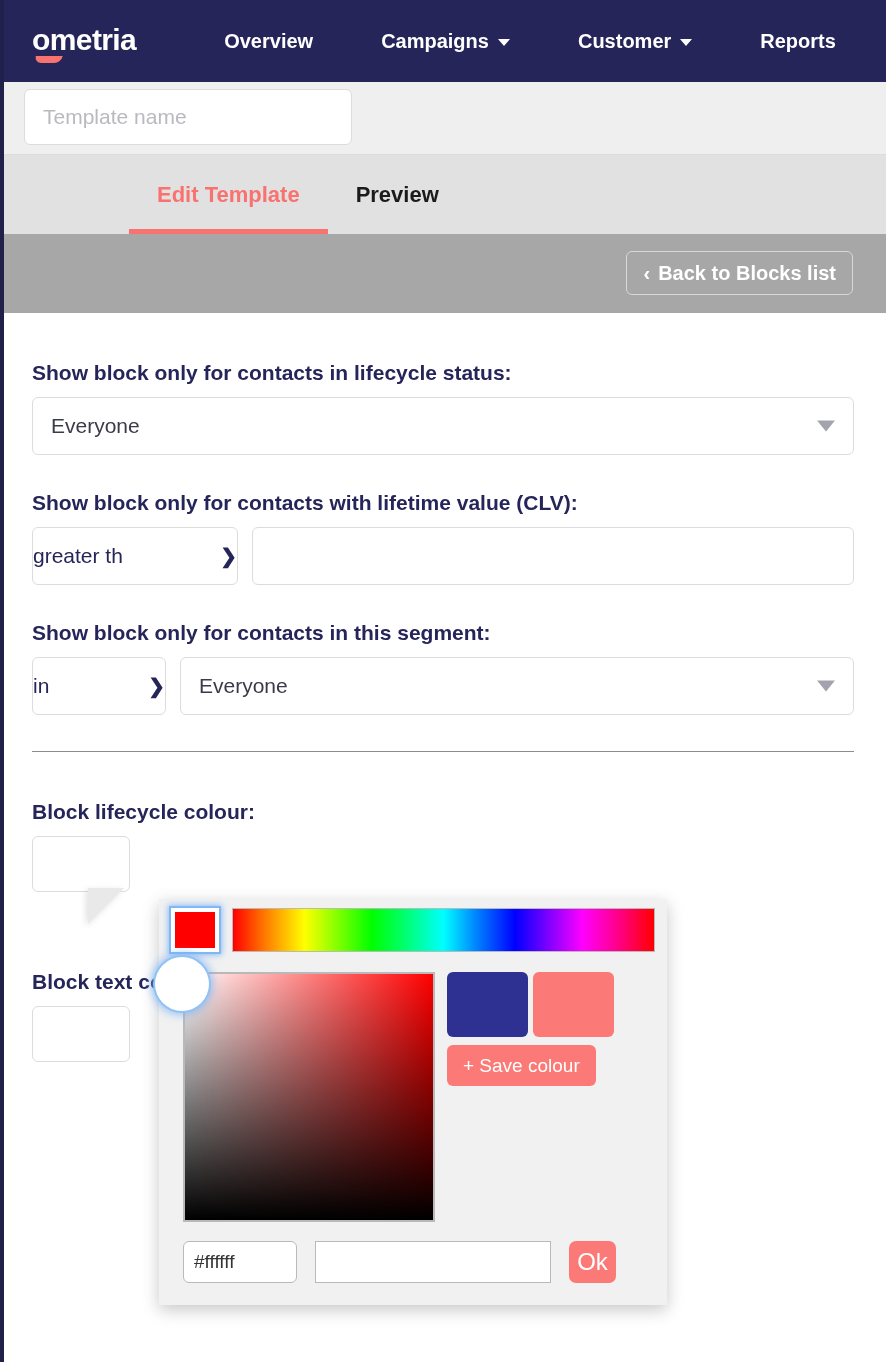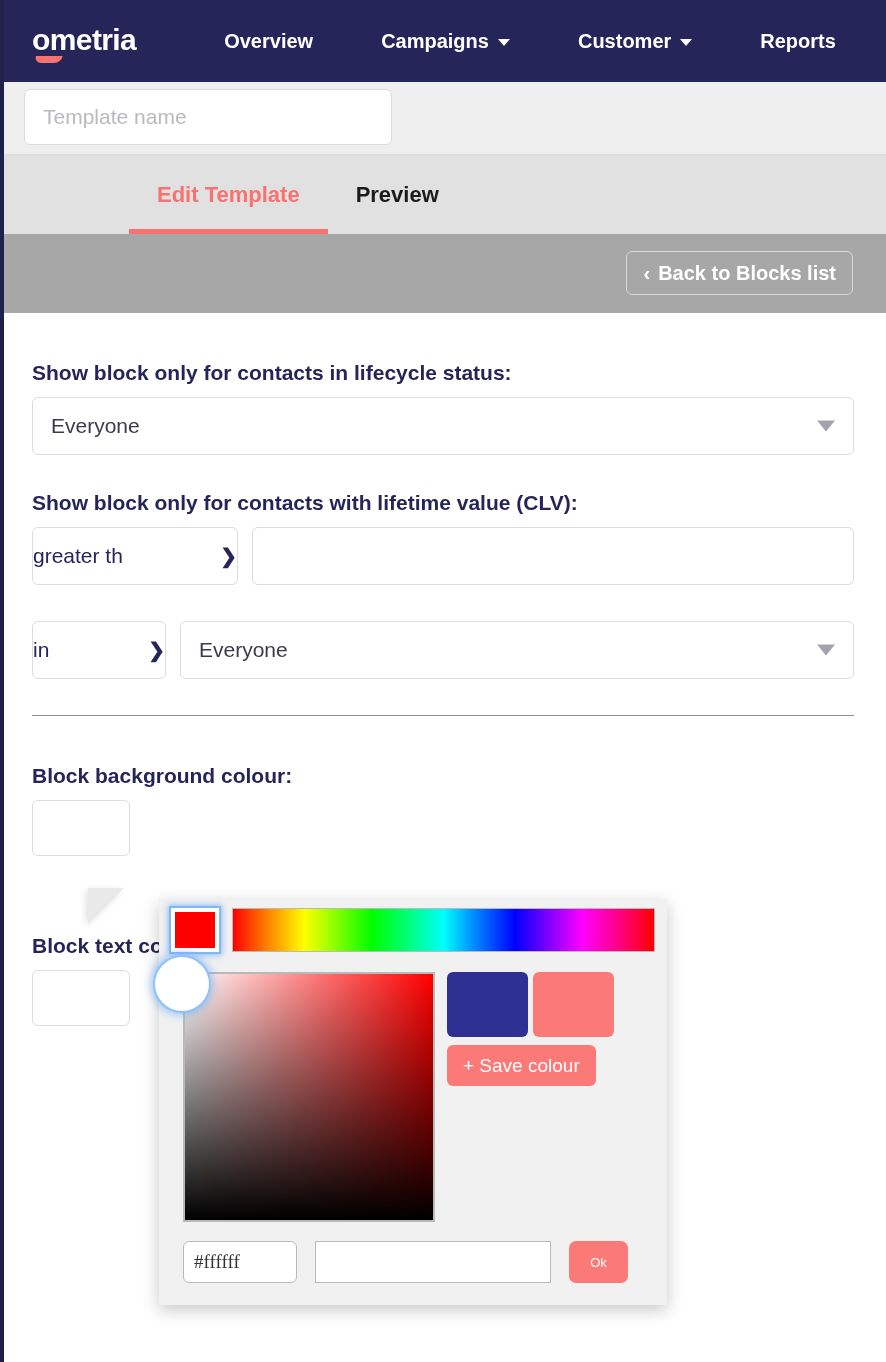--- a/index.html
+++ b/index.html
@@ -80,21 +80,21 @@
   
   .name-bar {
     position: absolute; left: 0; top: 79px;
     width: 886px; height: 76px;
     background: #efefef;
     border-bottom: 1px solid #dcdcdc;
     z-index: 10;
   }
   .tpl-input {
     position: absolute; left: 24px; top: 10px;
-    width: 368px; height: 56px;
+    width: 328px; height: 56px;
     background: #ffffff;
     border: 1px solid #dcdcdc;
     border-radius: 6px;
     font-family: "Liberation Sans", sans-serif;
     font-size: 21px;
     color: #2b2b45;
     padding: 0 18px;
     outline: none;
   }
   .tpl-input::placeholder { color: #b9b9bf; }
@@ -331,45 +331,45 @@
     position: absolute;
     left: 24px; top: 341px;
     width: 460px; height: 44px;
     display: flex; align-items: center; gap: 18px;
   }
   .hex-input {
     width: 114px; height: 42px;
     border: 1px solid #b9b9b9;
     border-radius: 6px;
     background: #ffffff;
-    font-family: Liberation Serif, serif;
+    font-family: Liberation Sans, sans-serif;
     font-size: 19px;
     color: #333333;
     padding: 0 10px;
     outline: none;
   }
   .name-input {
     width: 236px; height: 42px;
     border: 1px solid #b9b9b9;
     border-radius: 0;
     background: #ffffff;
     font-family: "Liberation Sans", sans-serif;
     font-size: 18px;
     color: #333333;
     padding: 0 10px;
     outline: none;
   }
   .ok-btn {
-    width: 59px; height: 42px;
+    width: 47px; height: 42px;
     background: #fb7a77;
     color: #ffffff;
     border: none;
     border-radius: 7px;
     font-family: "Liberation Sans", sans-serif;
-    font-size: 13px;
+    font-size: 24px;
     cursor: pointer;
   }
   .picker-cursor {
     position: absolute;
     left: 155px; top: 957px;
     width: 54px; height: 54px;
     border-radius: 50%;
     background: #ffffff;
     box-shadow: 0 0 0 2px #8fc2f7, 0 0 9px 4px rgba(120,175,245,0.7);
     z-index: 95;
@@ -440,36 +440,37 @@
       <div class="f-row">
         <div class="sel-small">
           <span>greater th</span>
           <span class="chev-dn">❯</span>
         </div>
         <input class="txt-input" type="text" placeholder="" style="">
       </div>
     </div>
 
     <div class="f-group">
+      <div class="f-label">Show block only for contacts in this segment:</div>
       <div class="f-row">
         <div class="sel-small narrow">
           <span>in</span>
           <span class="chev-dn">❯</span>
         </div>
         <div class="sel-seg">
           <span>Everyone</span>
           <span class="sel-arrow"></span>
         </div>
       </div>
     </div>
 
     <div class="divider"></div>
 
     <div class="f-group">
-      <div class="f-label">Block background colour:</div>
+      <div class="f-label">Block lifecycle colour:</div>
       <div class="colour-swatch-box"></div>
     </div>
 
     <div class="f-group" style="margin-top:78px;">
       <div class="f-label">Block text colour:</div>
       <div class="colour-swatch-box"></div>
     </div>
 
   </div>
 

